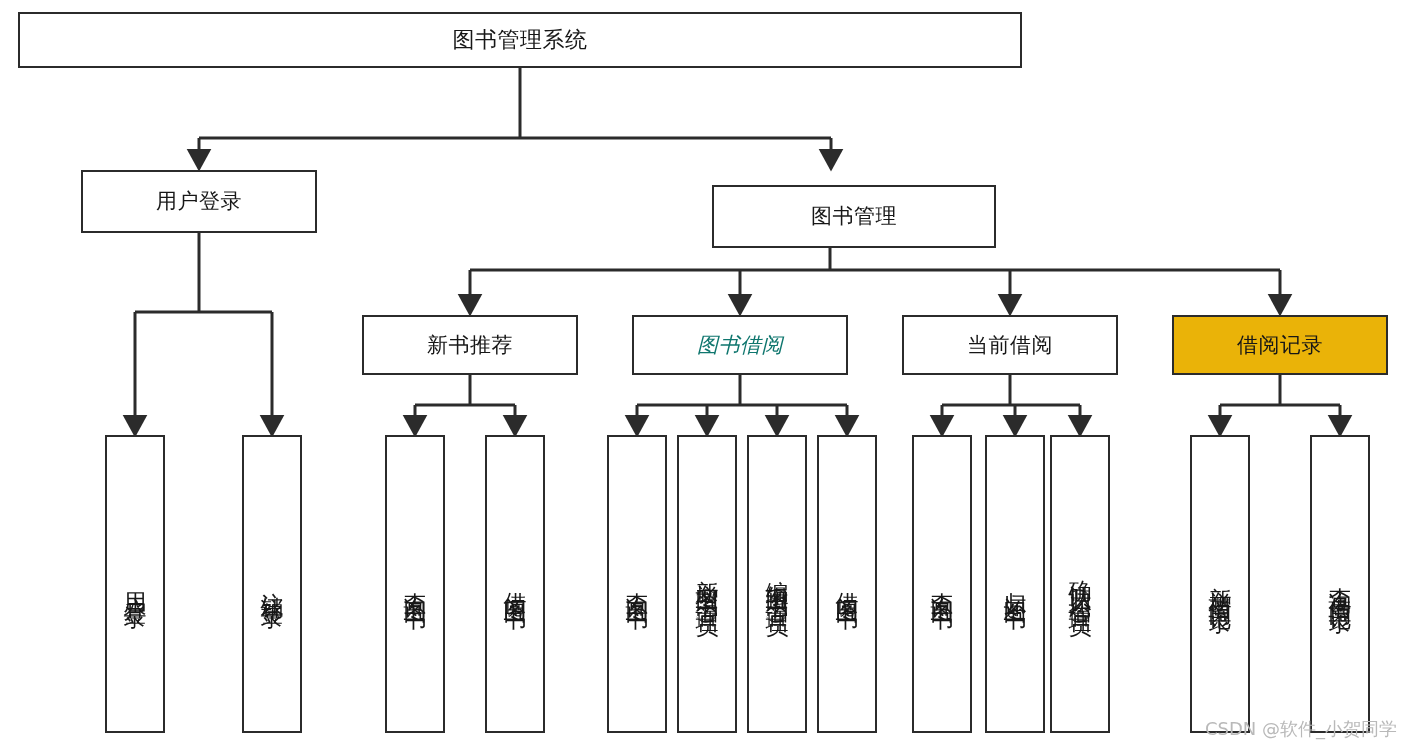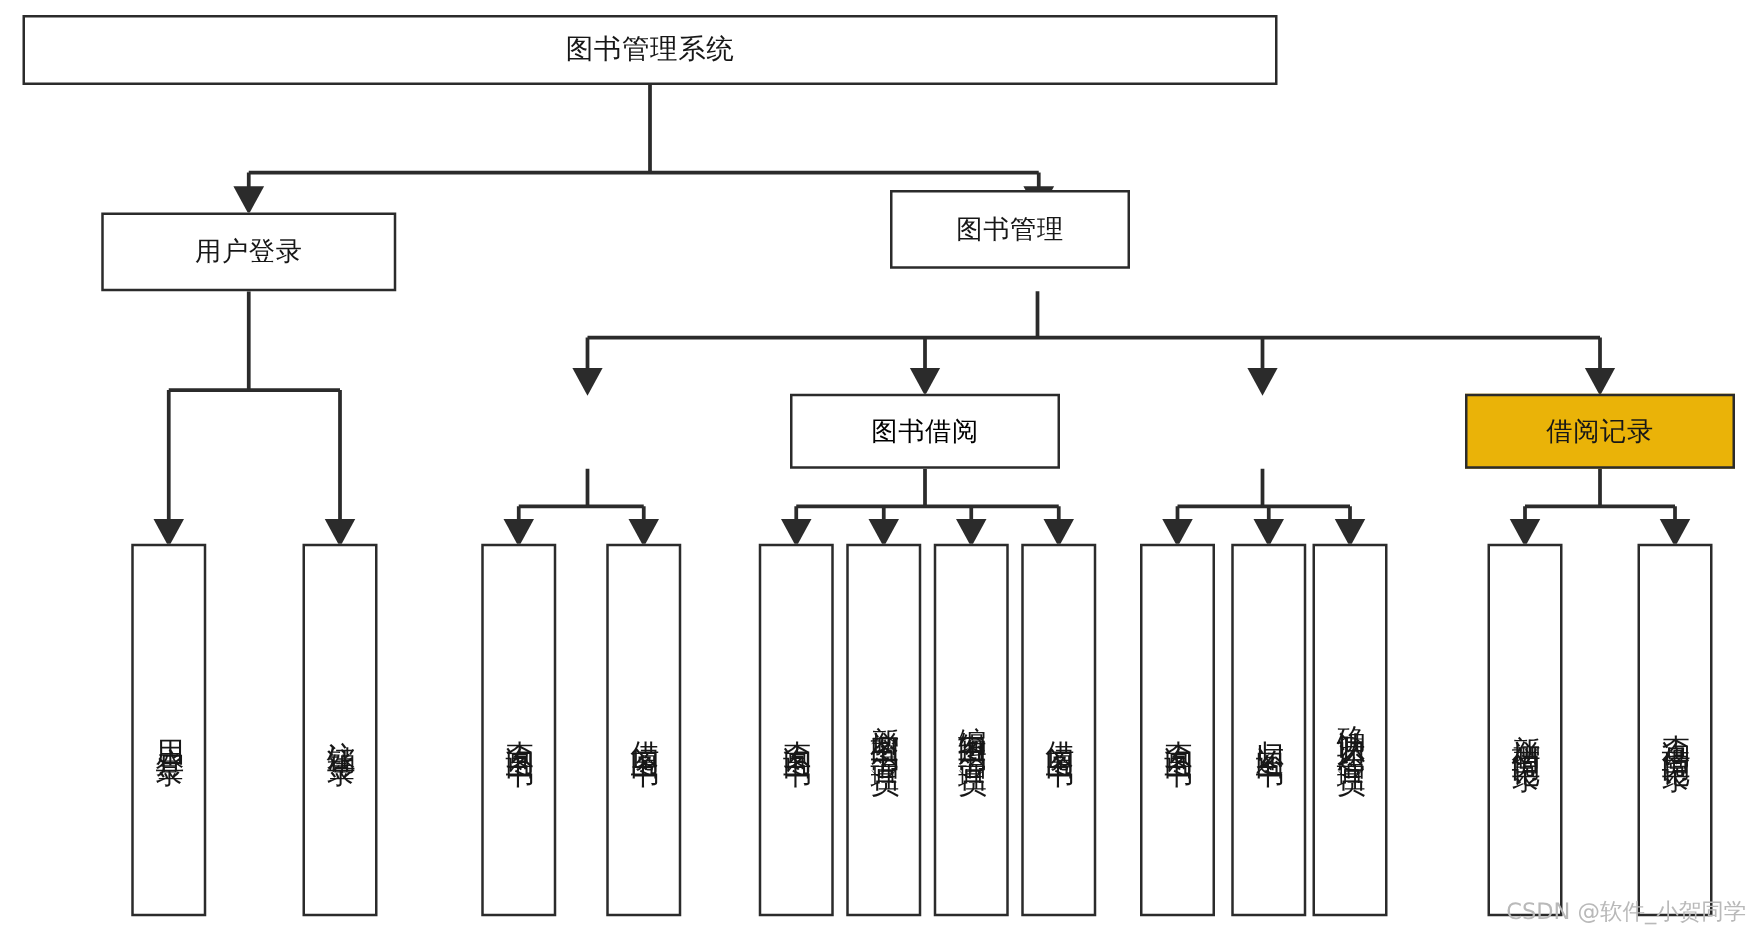--- a/index.html
+++ b/index.html
@@ -139,26 +139,32 @@
     </g>
   </svg>
 
   <div class="node horiz root" style="left: 18px; top: 12px; width: 1004px; height: 56px; border-color: rgb(43, 43, 43); background: rgb(255, 255, 255);">
     <span class="node-label" style="color: rgb(23, 23, 23);">图书管理系统</span>
   </div>
 
   <div class="node horiz" style="left: 81px; top: 170px; width: 236px; height: 63px; border-color: rgb(43, 43, 43); background: rgb(255, 255, 255);">
     <span class="node-label" style="color: rgb(23, 23, 23);">用户登录</span>
   </div>
-  <div class="node horiz" style="left: 712px; top: 152px; width: 192px; height: 63px; border-color: rgb(43, 43, 43); background: rgb(255, 255, 255);">
+  <div class="node horiz" style="left: 712px; top: 185px; width: 284px; height: 63px; border-color: rgb(43, 43, 43); background: rgb(255, 255, 255);">
     <span class="node-label" style="color: rgb(23, 23, 23);">图书管理</span>
   </div>
 
+  <div class="node horiz" style="left: 362px; top: 315px; width: 216px; height: 60px; border-color: rgb(43, 43, 43); background: rgb(255, 255, 255);">
+    <span class="node-label" style="color: rgb(23, 23, 23);">新书推荐</span>
+  </div>
   <div class="node horiz" style="left: 632px; top: 315px; width: 216px; height: 60px; border-color: rgb(43, 43, 43); background: rgb(255, 255, 255);">
-    <span class="node-label" style="color: #000000;">图书借阅</span>
+    <span class="node-label" style="color: #0f766e; font-style: italic;">图书借阅</span>
+  </div>
+  <div class="node horiz" style="left: 902px; top: 315px; width: 216px; height: 60px; border-color: rgb(43, 43, 43); background: rgb(255, 255, 255);">
+    <span class="node-label" style="color: rgb(23, 23, 23);">当前借阅</span>
   </div>
   <div class="node horiz" style="left: 1172px; top: 315px; width: 216px; height: 60px; border-color: rgb(43, 43, 43); background: #eab308;">
     <span class="node-label" style="color: rgb(23, 23, 23);">借阅记录</span>
   </div>
 
   <div class="node vert" style="left: 105px; top: 435px; width: 60px; height: 298px; border-color: rgb(43, 43, 43); background: rgb(255, 255, 255);">
     <span class="node-label" style="color: rgb(23, 23, 23);">用户登录</span>
   </div>
   <div class="node vert" style="left: 242px; top: 435px; width: 60px; height: 298px; border-color: rgb(43, 43, 43); background: rgb(255, 255, 255);">
     <span class="node-label" style="color: rgb(23, 23, 23);">注销登录</span>

